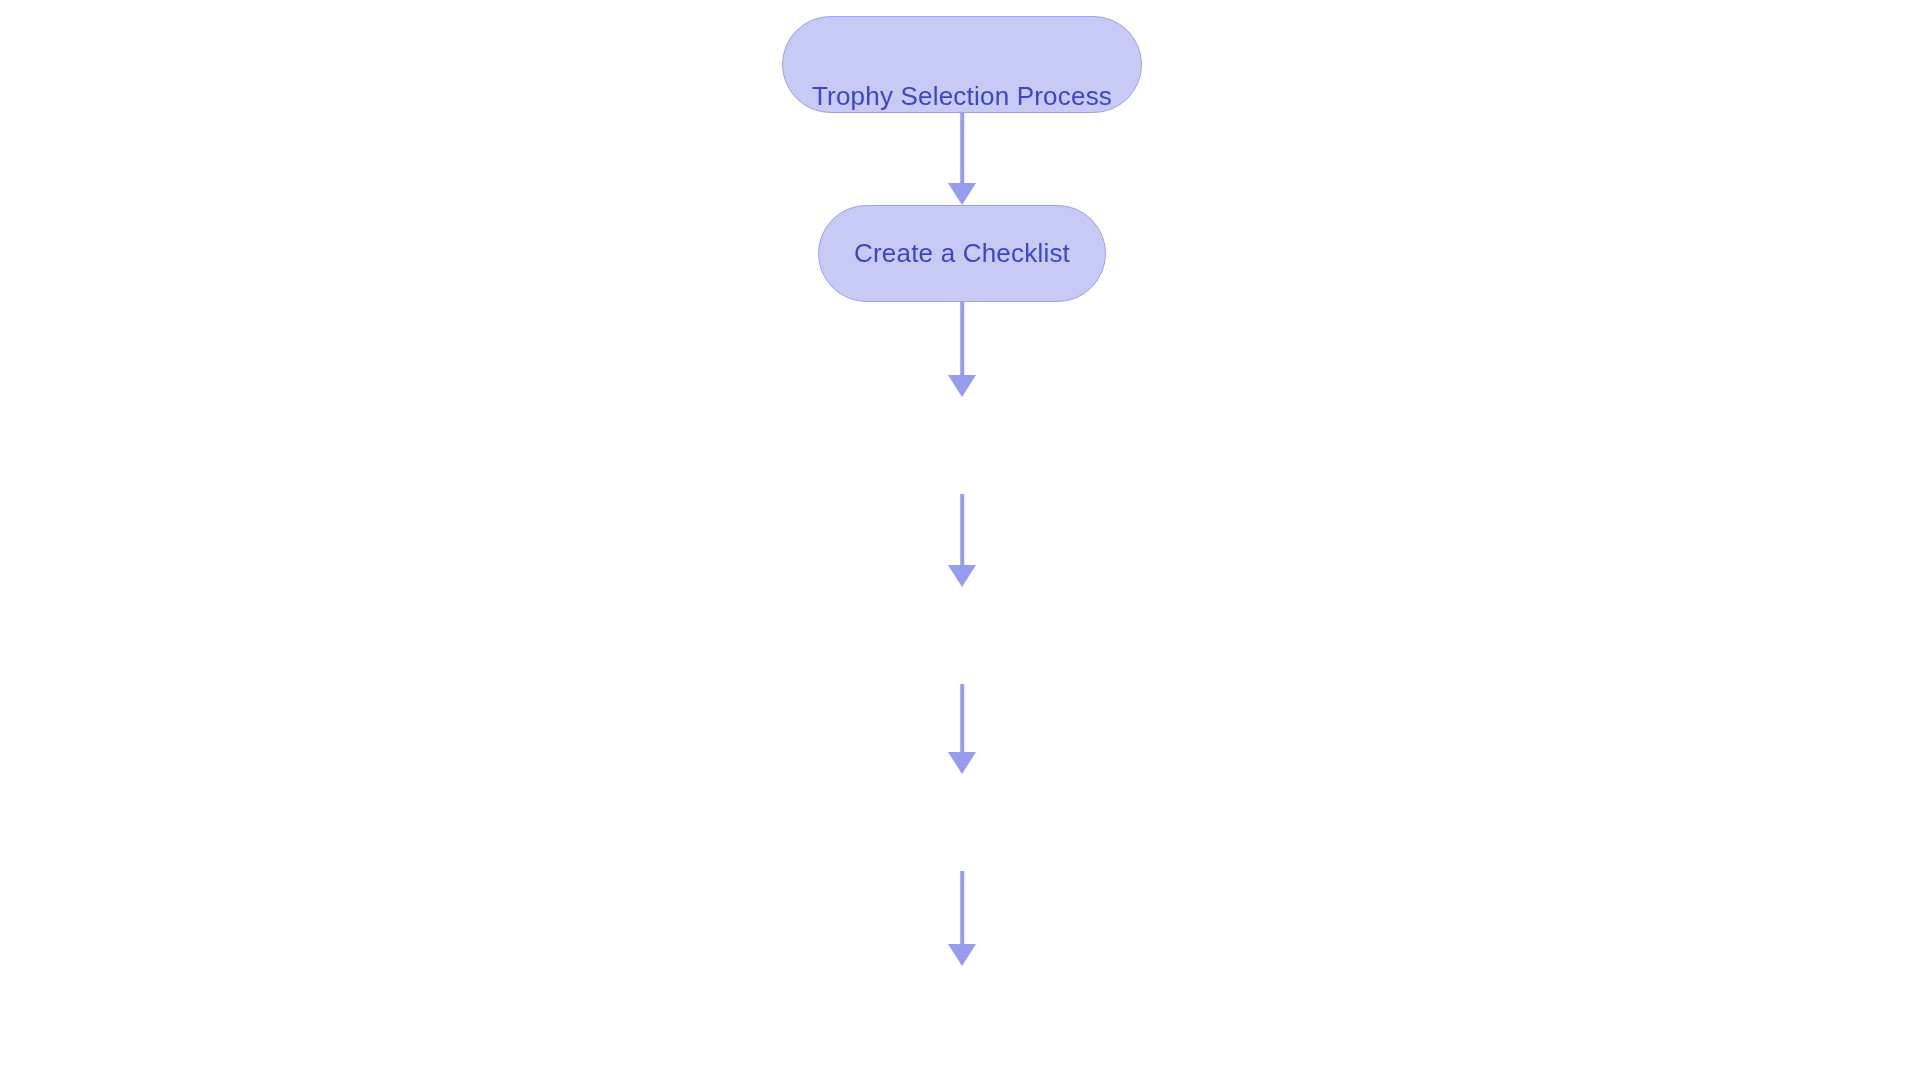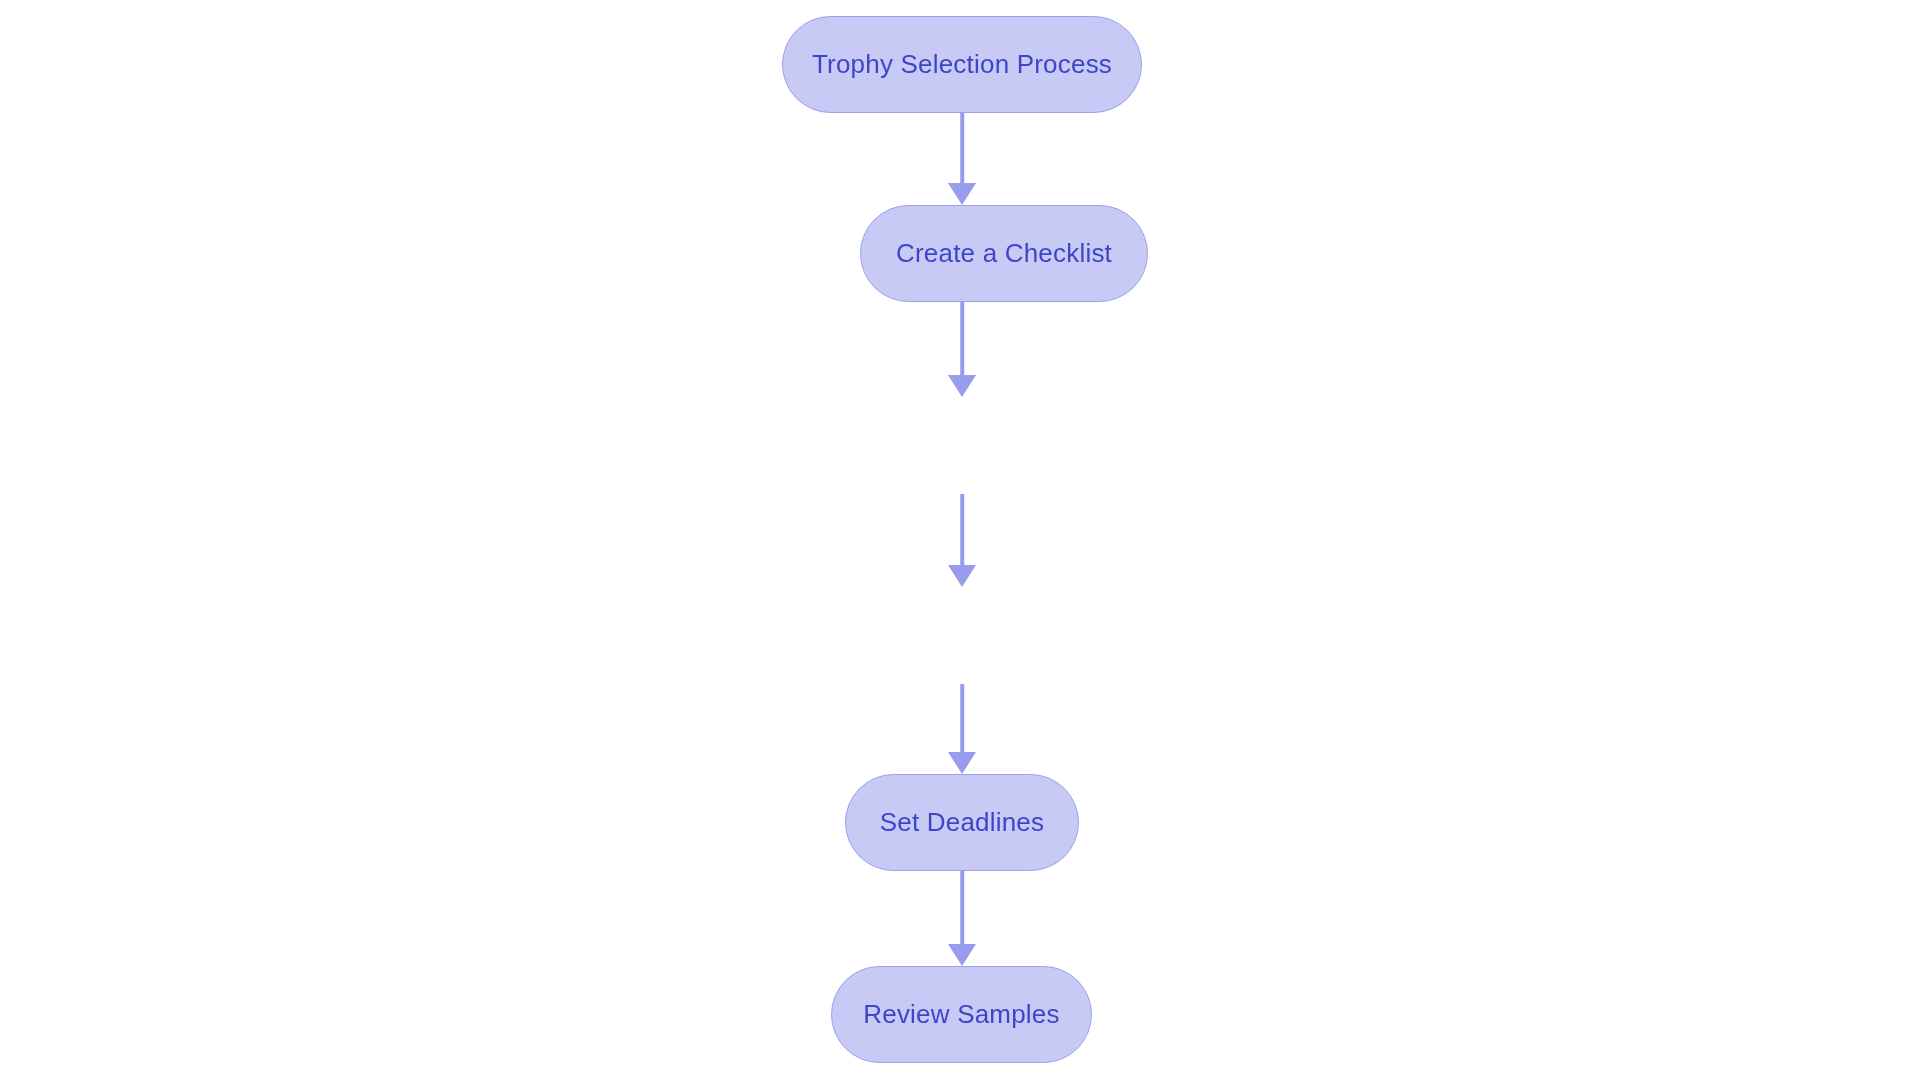--- a/index.html
+++ b/index.html
@@ -33,22 +33,22 @@
     justify-content: center;
   }
   .node-label {
     color: var(--text);
     font-size: 26px;
     font-weight: 400;
     letter-spacing: 0.2px;
     white-space: nowrap;
   }
   
-  .n1 { top: 16px;  left: 782px; width: 360px; }
-  .n2 { top: 205px; left: 860px; width: 288px; }
+  .n1 { top: 16px;  left: 782px; width: 360px; align-items: flex-end; }
+  .n2 { top: 205px; left: 818px; width: 288px; }
   .n3 { top: 397px; left: 802px; width: 320px; }
   .n4 { top: 587px; left: 779px; width: 367px; }
   .n5 { top: 774px; left: 845px; width: 234px; }
   .n6 { top: 966px; left: 831px; width: 261px; }
 
   .connector {
     position: absolute;
     left: 948px;
     width: 28px;
   }
@@ -107,26 +107,20 @@
     <div class="line"></div>
     <div class="head"></div>
   </div>
 
 
   <div class="connector c4">
     <div class="line"></div>
     <div class="head"></div>
   </div>
 
-  <div class="node n5">
-    <span class="node-label">Set Deadlines</span>
-  </div>
 
   <div class="connector c5">
     <div class="line"></div>
     <div class="head"></div>
   </div>
 
-  <div class="node n6">
-    <span class="node-label">Review Samples</span>
-  </div>
 
 </div>
 
 </body></html>

